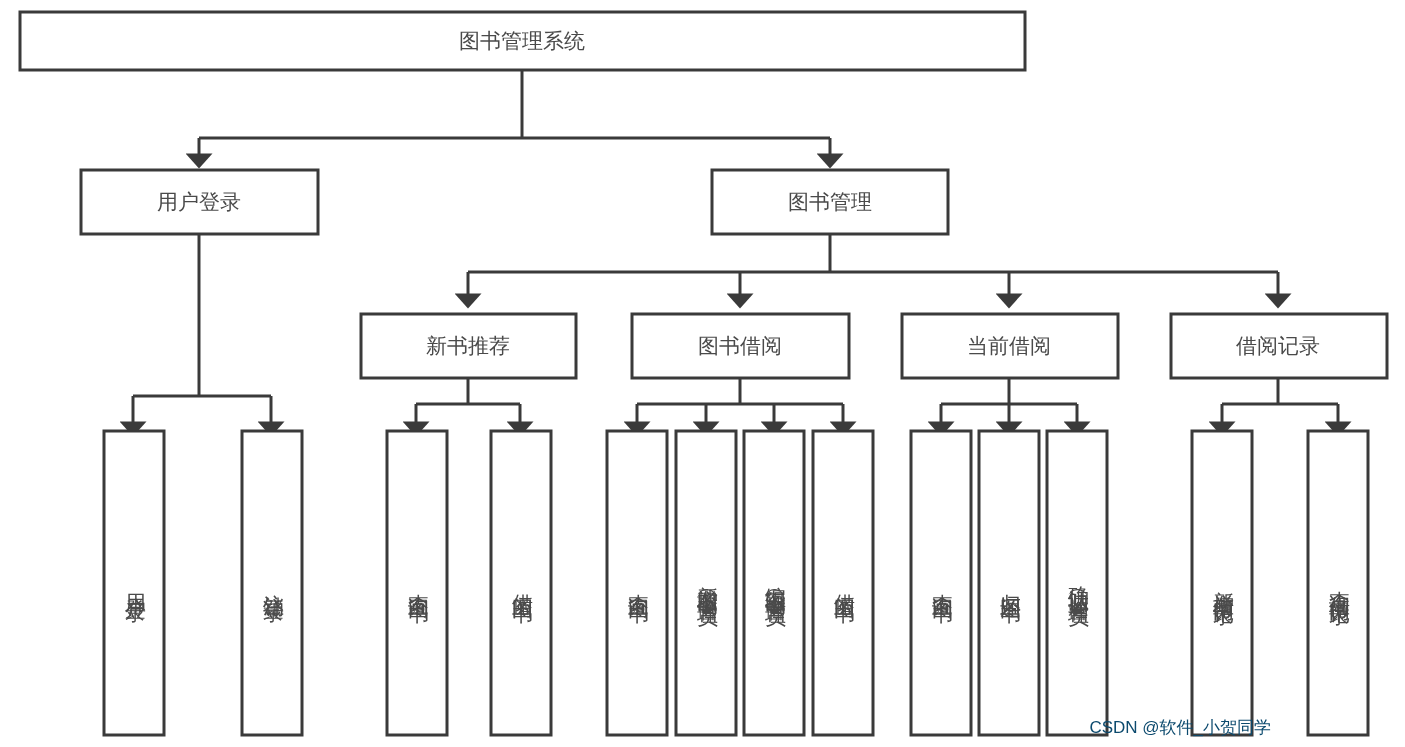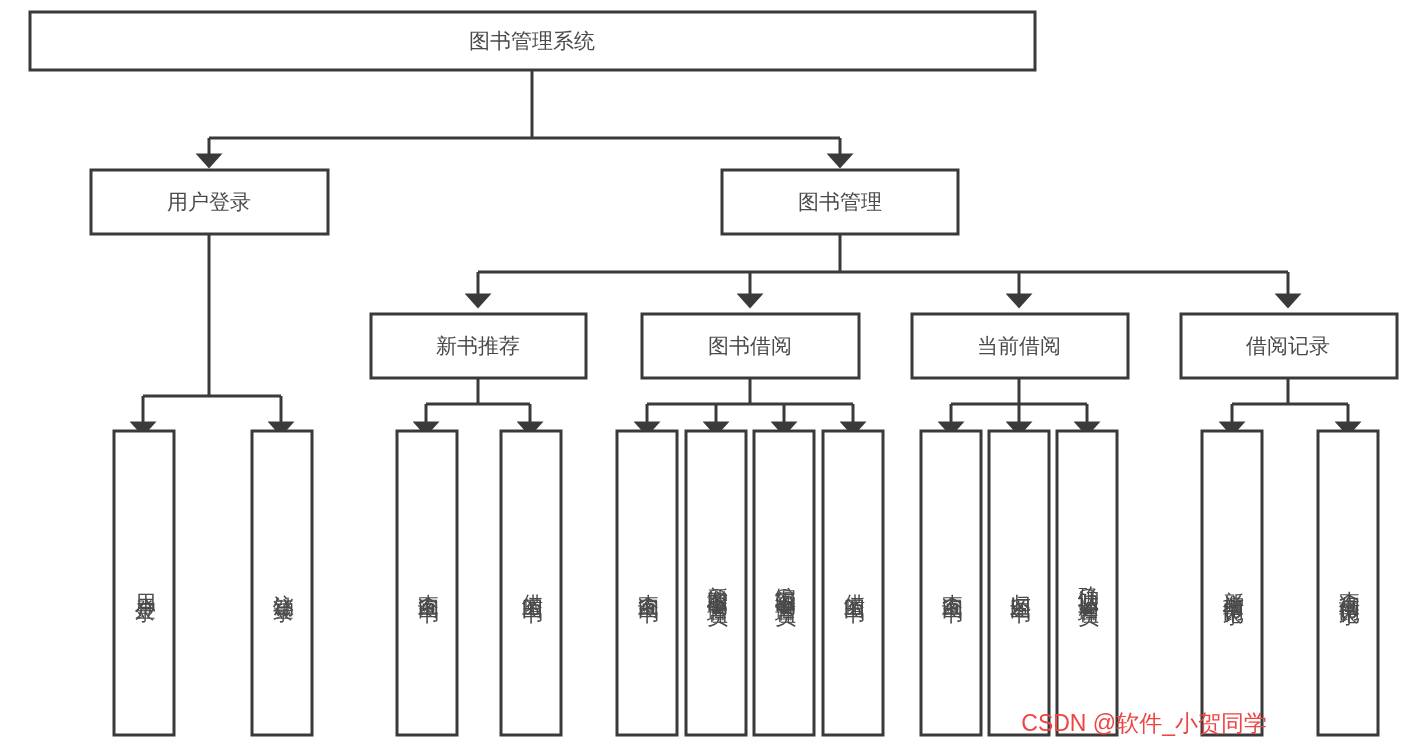--- a/index.html
+++ b/index.html
@@ -11,21 +11,20 @@
     width: 1405px;
     height: 747px;
     font-family: "Liberation Sans", "DejaVu Sans", sans-serif;
     overflow: hidden;
   }
   #diagram-root {
     position: relative;
     width: 1271px;
     height: 747px;
     background: #ffffff;
-    margin-left: 10px;
   }
   svg.diagram {
     position: absolute;
     top: 0;
     left: 0;
     width: 1405px;
     height: 747px;
   }
   .node-box {
     fill: #ffffff;
@@ -48,25 +47,25 @@
     font-family: "Liberation Sans", "DejaVu Sans", sans-serif;
     font-size: 21px;
     fill: #4a4a4a;
     writing-mode: vertical-rl;
     text-orientation: upright;
     letter-spacing: 3px;
     dominant-baseline: middle;
   }
   .watermark {
     position: absolute;
-    right: 14px;
+    right: 0;
     bottom: 8px;
     font-family: "Liberation Sans", "DejaVu Sans", sans-serif;
-    font-size: 23px;
-    color: #ef4444;
+    font-size: 17px;
+    color: #0c4a6e;
     white-space: nowrap;
     pointer-events: none;
   }
 </style>
 </head>
 <body>
 
 <div id="diagram-root">
 
   <svg class="diagram" viewBox="0 0 1405 747" xmlns="http://www.w3.org/2000/svg">

